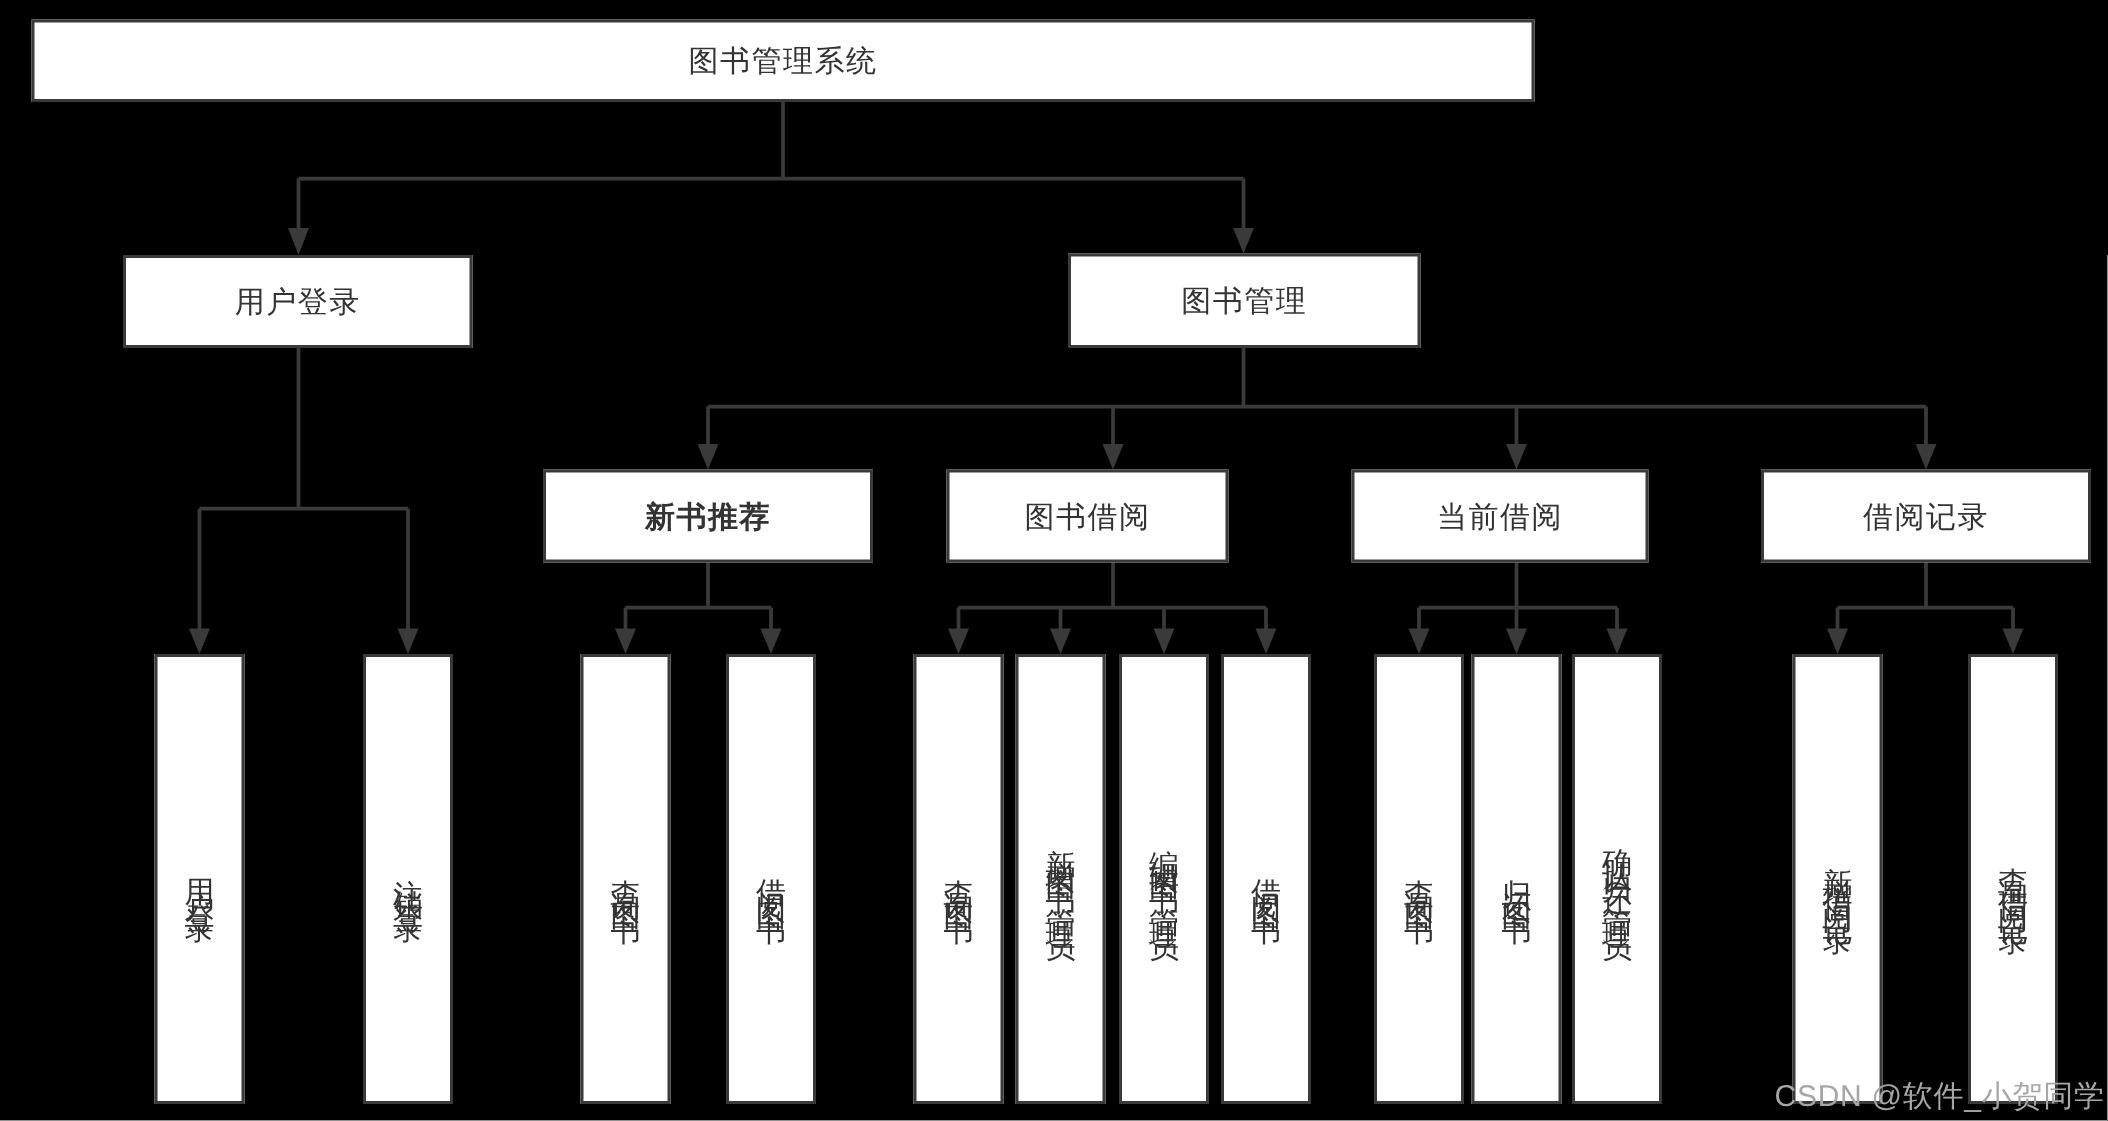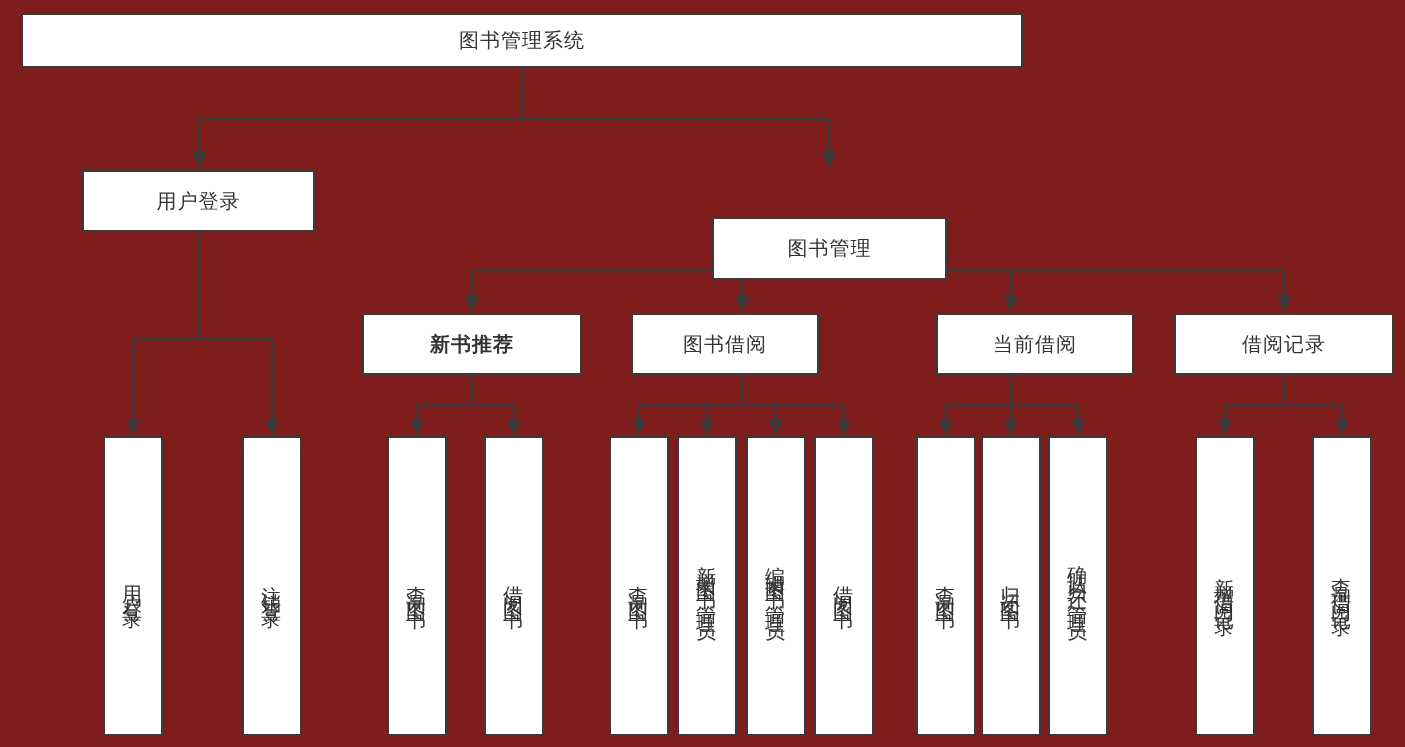--- a/index.html
+++ b/index.html
@@ -5,21 +5,21 @@
   html, body {
     margin: 0;
     padding: 0;
     background: #ffffff;
     font-family: "Liberation Sans", "DejaVu Sans", sans-serif;
   }
   #canvas {
     position: relative;
     width: 1405px;
     height: 747px;
-    background: #7f1d1d;
+    background: #000000;
     overflow: hidden;
   }
   #connectors {
     position: absolute;
     left: 0; top: 0;
     width: 1405px;
     height: 747px;
   }
   .node {
     position: absolute;
@@ -39,25 +39,25 @@
     writing-mode: vertical-rl;
     letter-spacing: 8px;
     width: 60px;
     height: 300px;
     top: 436px;
   }
   
   .n-root        { left: 21px;  top: 13px;  width: 1002px; height: 55px; }
   
   .n-user-login  { left: 82px;  top: 170px; width: 233px;  height: 62px; }
-  .n-book-mgmt   { left: 712px; top: 169px; width: 235px;  height: 63px; margin-top: 48px; }
+  .n-book-mgmt   { left: 712px; top: 169px; width: 235px;  height: 63px; }
   
   .n-new-book    { left: 362px;  top: 313px; width: 220px; height: 62px; font-weight: bold; }
   .n-book-borrow { left: 631px;  top: 313px; width: 188px; height: 62px; }
-  .n-cur-borrow  { left: 901px;  top: 313px; width: 198px; height: 62px; margin-left: 35px; }
+  .n-cur-borrow  { left: 901px;  top: 313px; width: 198px; height: 62px; }
   .n-borrow-rec  { left: 1174px; top: 313px; width: 220px; height: 62px; }
   
   .l-1  { left: 103px;  }
   .l-2  { left: 242px;  }
   .l-3  { left: 387px;  }
   .l-4  { left: 484px;  }
   .l-5  { left: 609px;  }
   .l-6  { left: 677px;  }
   .l-7  { left: 746px;  }
   .l-8  { left: 814px;  }
@@ -168,14 +168,15 @@
   <div class="node vbox l-5">查询图书</div>
   <div class="node vbox l-6">新增图书（管理员）</div>
   <div class="node vbox l-7">编辑图书（管理员）</div>
   <div class="node vbox l-8">借阅图书</div>
   <div class="node vbox l-9">查询图书</div>
   <div class="node vbox l-10">归还图书</div>
   <div class="node vbox l-11">确认归还（管理员）</div>
   <div class="node vbox l-12">新增借阅记录</div>
   <div class="node vbox l-13">查询借阅记录</div>
 
+  <div class="watermark">CSDN @软件_小贺同学</div>
 
 </div>
 
 </body></html>

